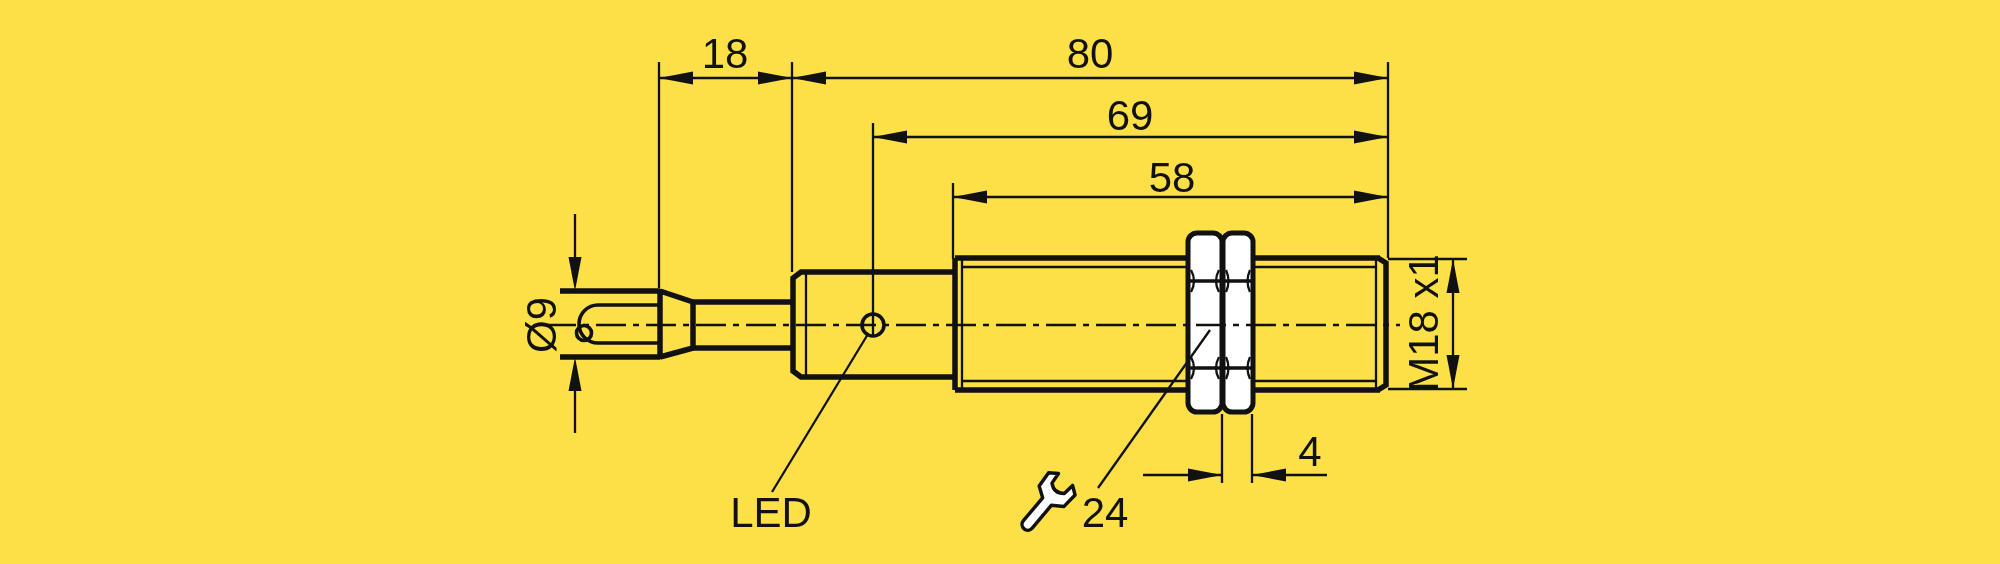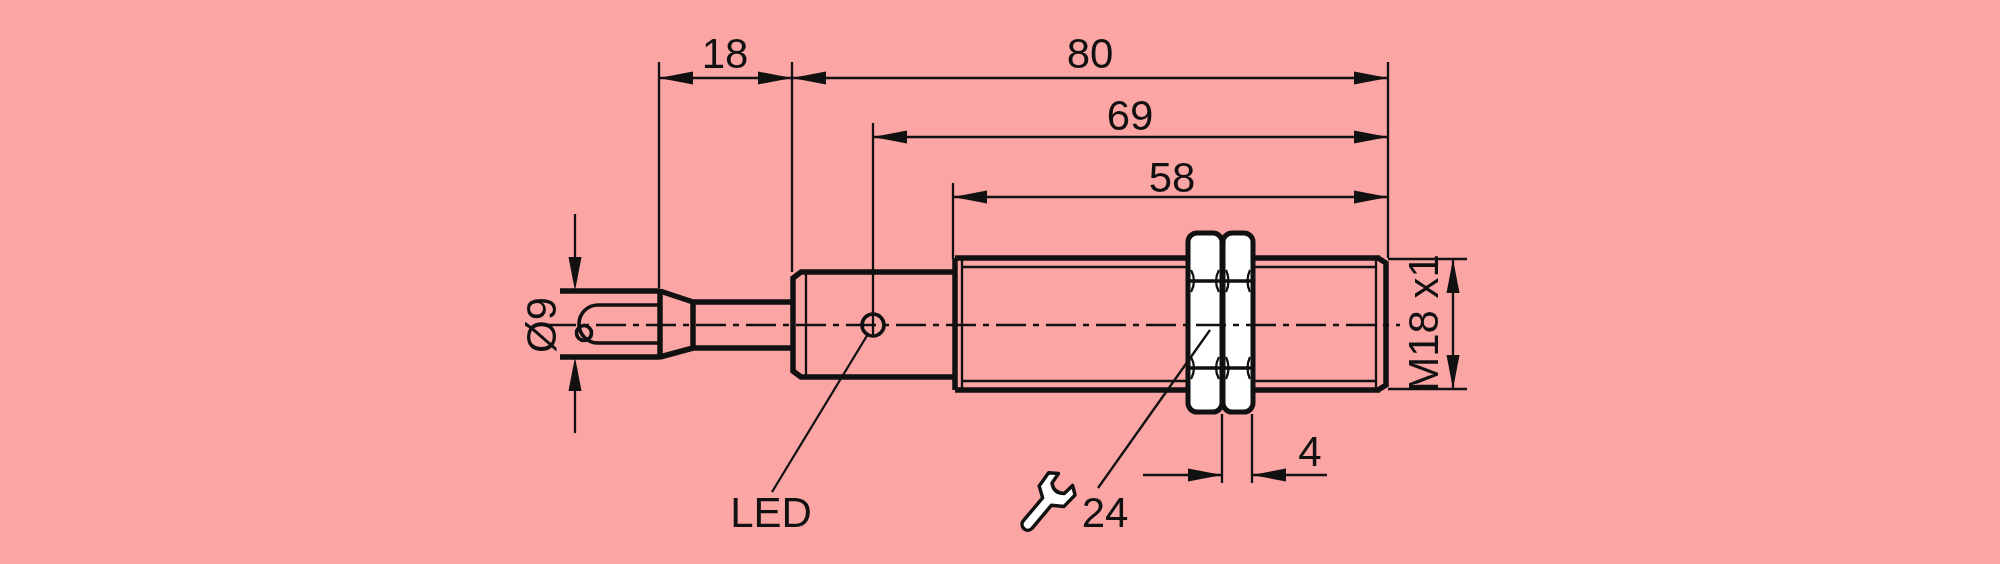--- a/index.html
+++ b/index.html
@@ -1,19 +1,19 @@
 <!DOCTYPE html>
 <html><head>
 <meta charset="utf-8">
 <style>
   html,body{margin:0;padding:0;background:#ffffff;}
   .canvas{
     position:relative;
     width:2000px;height:564px;
-    background:#fca5a5;
+    background:#fde047;
     overflow:hidden;
     font-family:"Liberation Sans", sans-serif;
   }
   svg{display:block;width:2000px;height:564px;}
   .obj{stroke:#111;stroke-width:5.5;fill:none;stroke-linecap:butt;}
   .obj-med{stroke:#111;stroke-width:3.6;fill:none;}
   .thin{stroke:#111;stroke-width:2.3;fill:none;}
   .dim{stroke:#111;stroke-width:2.3;fill:none;}
   .arrow{fill:#111;stroke:none;}
   .lbl{fill:#111;font-family:"Liberation Sans",sans-serif;font-size:42px;}

